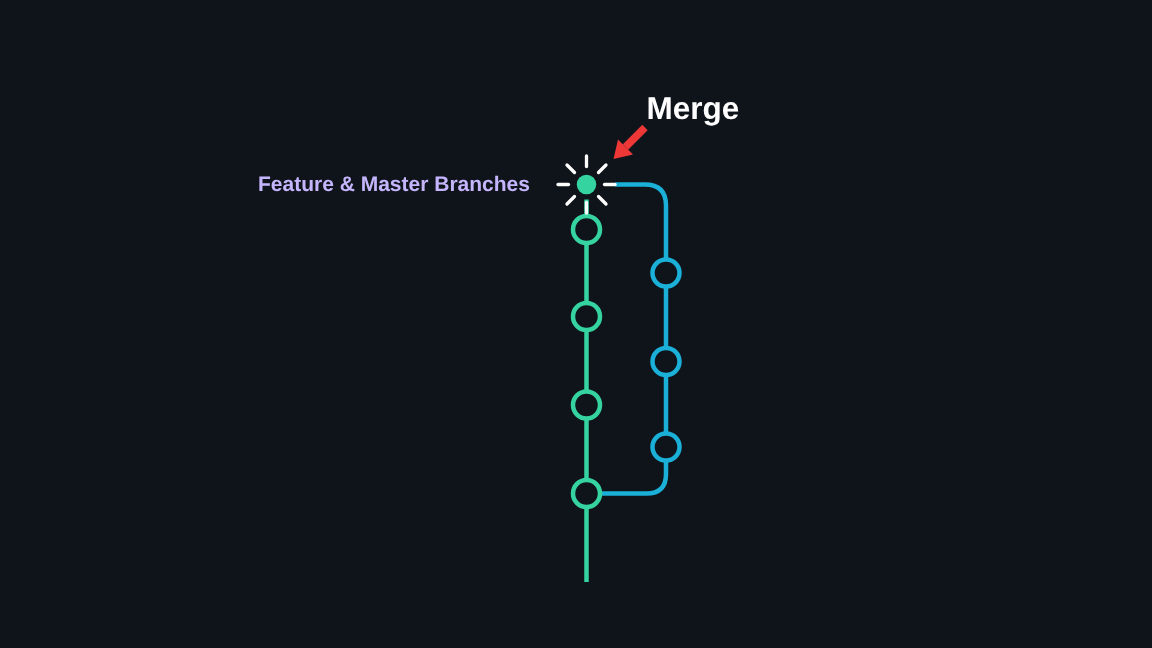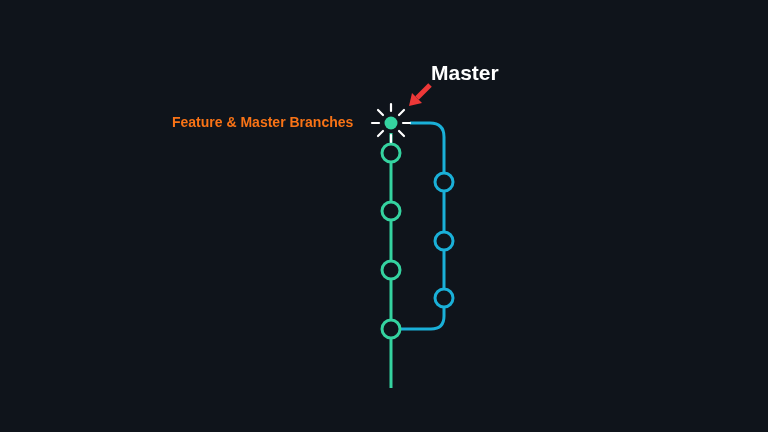--- a/index.html
+++ b/index.html
@@ -7,21 +7,21 @@
       width: 768px; height: 432px;
       background: #0f141b;
       position: relative;
       overflow: hidden;
       font-family: "Liberation Sans", "DejaVu Sans", sans-serif;
     }
     #diagram { position: absolute; left: 0; top: 0; }
     .label-branches {
       position: absolute;
       left: 172px; top: 114px;
-      color: #f97316;
+      color: #c4b5fd;
       font-size: 14px;
       font-weight: bold;
       letter-spacing: 0px;
       white-space: nowrap;
     }
     .label-merge {
       position: absolute;
       left: 431px; top: 61px;
       color: #ffffff;
       font-size: 21px;
@@ -65,13 +65,13 @@
     <circle cx="391" cy="123" r="6.5" fill="#35d3a0"></circle>
   </g>
 
   <g>
     <line x1="430" y1="85" x2="417" y2="98" stroke="#ee3838" stroke-width="5" stroke-linecap="butt"></line>
     <polygon points="409,106 412,93 422,103" fill="#ee3838"></polygon>
   </g>
 </svg>
 
 <div class="label-branches">Feature &amp; Master Branches</div>
-<div class="label-merge">Master</div>
+<div class="label-merge">Merge</div>
 
 </body></html>

